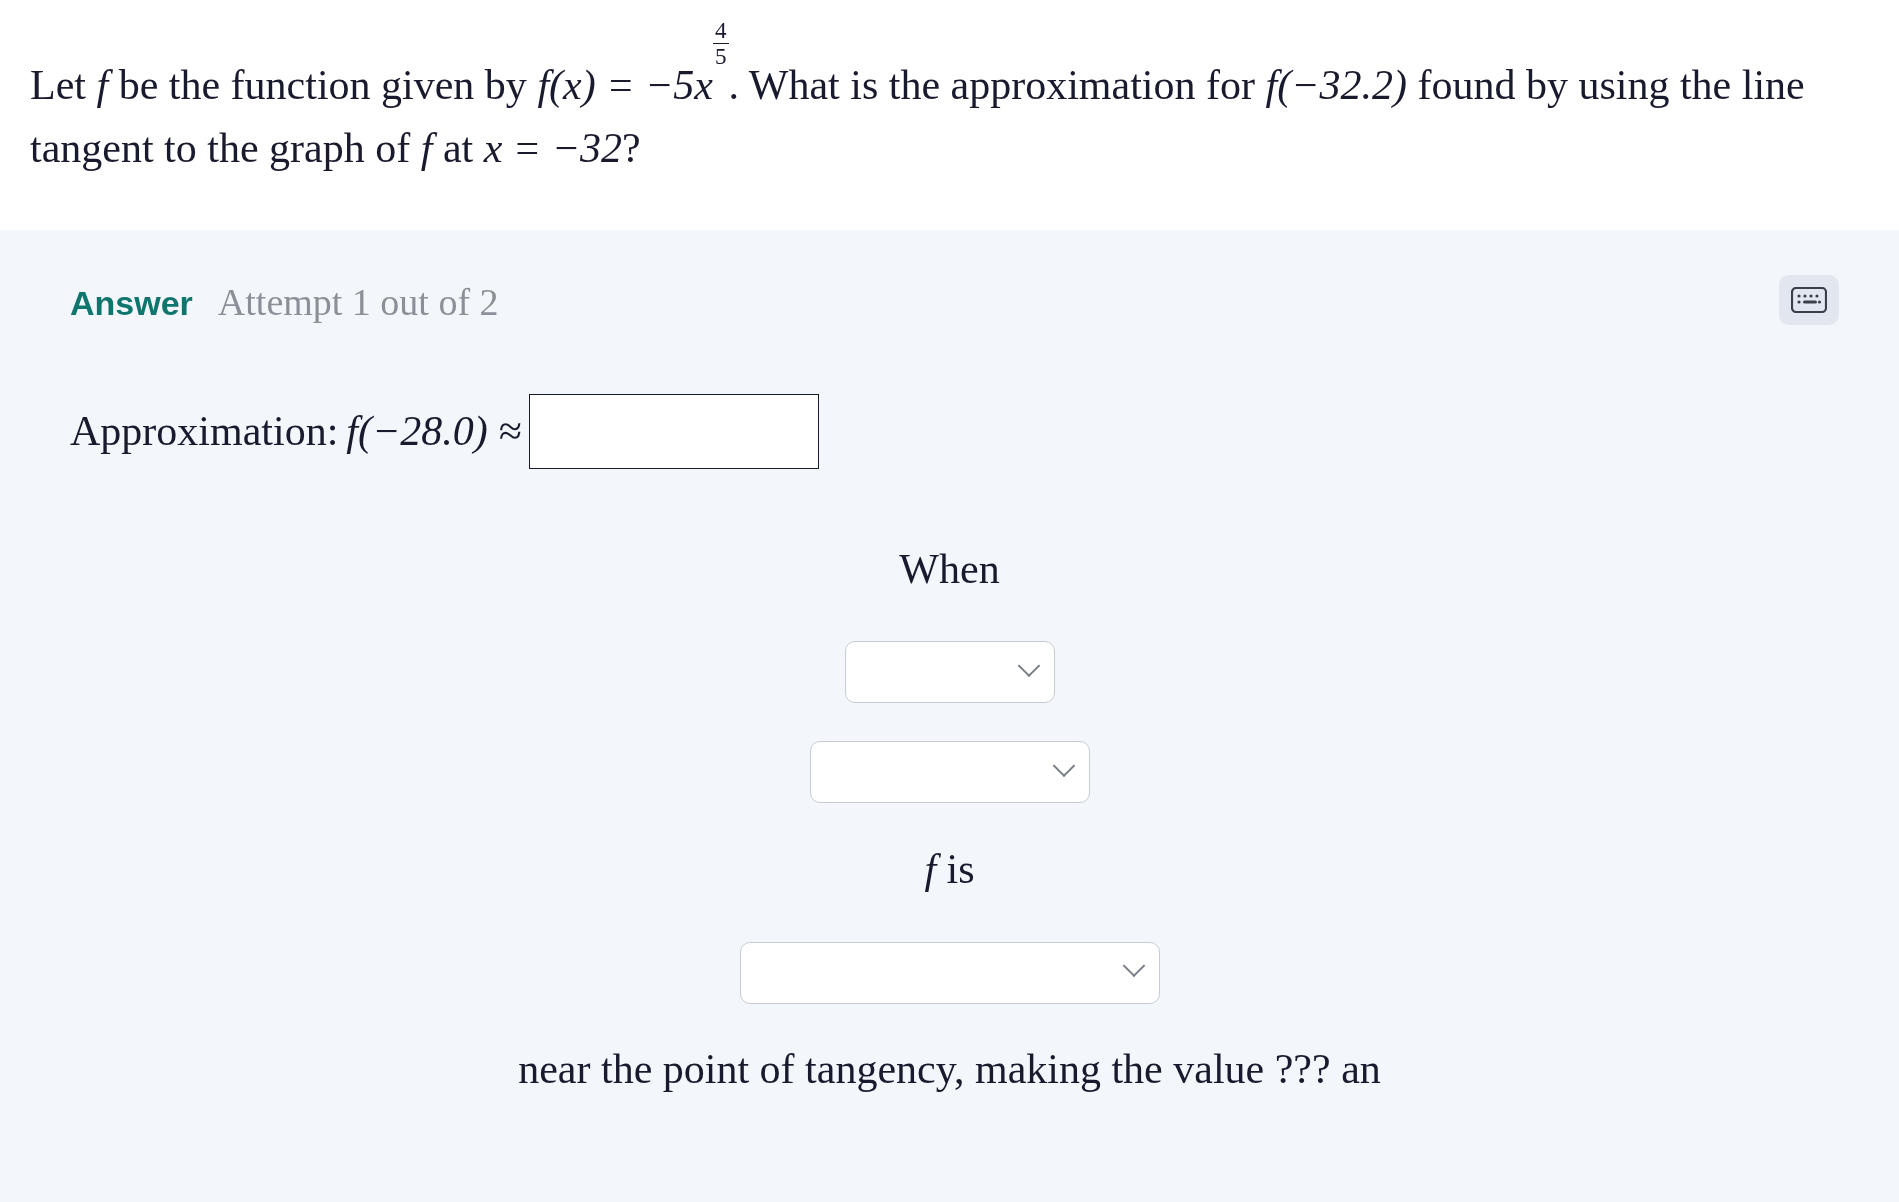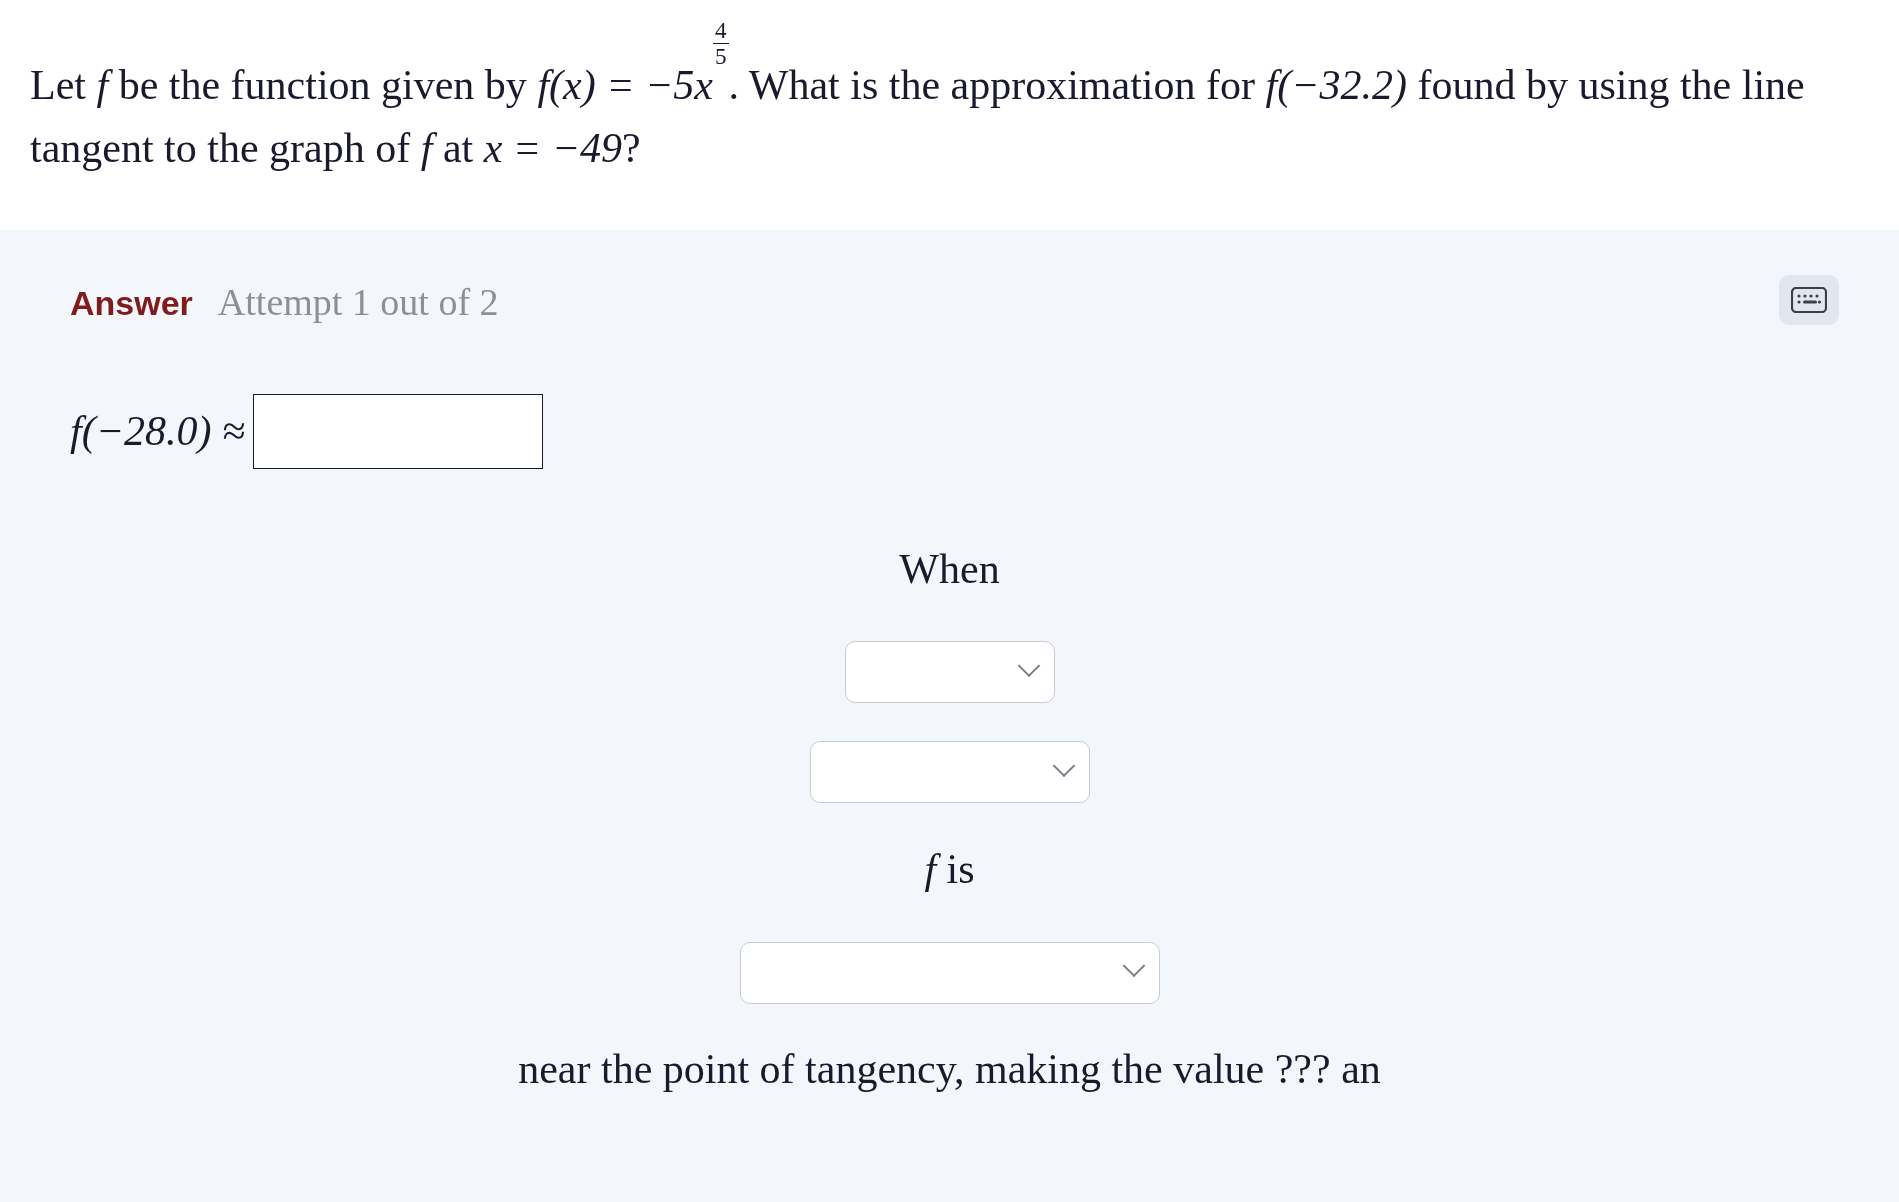--- a/index.html
+++ b/index.html
@@ -37,21 +37,21 @@
   .answer-header {
     display: flex;
     align-items: baseline;
     gap: 25px;
     margin-bottom: 70px;
   }
   .answer-label {
     font-family: -apple-system, Helvetica, Arial, sans-serif;
     font-weight: 800;
     font-size: 34px;
-    color: #7f1d1d;
+    color: #0f766e;
   }
   .attempt {
     font-family: Georgia, serif;
     font-size: 38px;
     color: #8a8f98;
   }
   .keyboard-btn {
     position: absolute;
     right: 60px;
     top: 45px;
@@ -115,21 +115,21 @@
     font-size: 42px;
     line-height: 2.1;
   }
   .flow .chunk { white-space: nowrap; }
 </style>
 </head>
 <body>
 
 <div class="question">
   <span>Let </span><span class="mathit">f</span><span> be the function given by </span><span class="mathit">f(x) = −5x</span><span class="frac"><span class="num">4</span><span class="den">5</span></span><span>. What is the approximation for </span>
-  <span class="mathit">f(−32.2)</span><span> found by using the line tangent to the graph of </span><span class="mathit">f</span><span> at </span><span class="mathit">x = −49</span><span>?</span>
+  <span class="mathit">f(−32.2)</span><span> found by using the line tangent to the graph of </span><span class="mathit">f</span><span> at </span><span class="mathit">x = −32</span><span>?</span>
 </div>
 
 <div class="answer-panel">
 
   <div class="answer-header">
     <span class="answer-label">Answer</span>
     <span class="attempt">Attempt 1 out of 2</span>
   </div>
 
   <div class="keyboard-btn">
@@ -140,20 +140,21 @@
       <circle cx="20" cy="9" r="1.6" fill="#3a3f4a"></circle>
       <circle cx="26" cy="9" r="1.6" fill="#3a3f4a"></circle>
       <circle cx="8" cy="15" r="1.6" fill="#3a3f4a"></circle>
       <rect x="12" y="13.5" width="14" height="3" rx="1.5" fill="#3a3f4a"></rect>
       <circle cx="28.5" cy="15" r="1.6" fill="#3a3f4a"></circle>
     </svg>
   </div>
 
 
   <div class="row">
+    <span>Approximation: </span>
     <span class="mathit">f(−28.0) ≈</span>
     <input class="text-input input-md" type="text" style="">
   </div>
 
   <div class="row flow" style="margin-bottom:0;flex-direction:column;">
     <span>When</span>
     <span class="select-wrap">
       <select class="select sel-sm"><option></option></select>
     </span>
     <span class="select-wrap">

